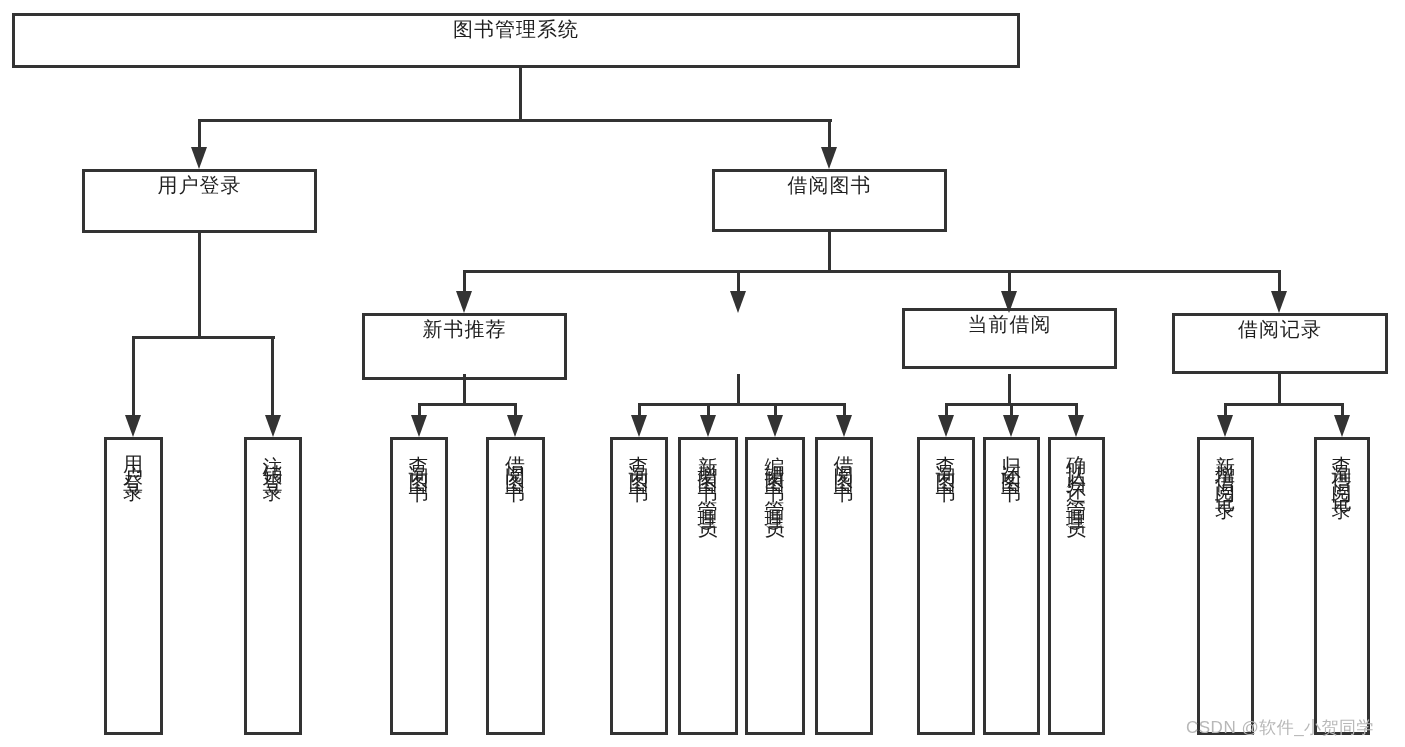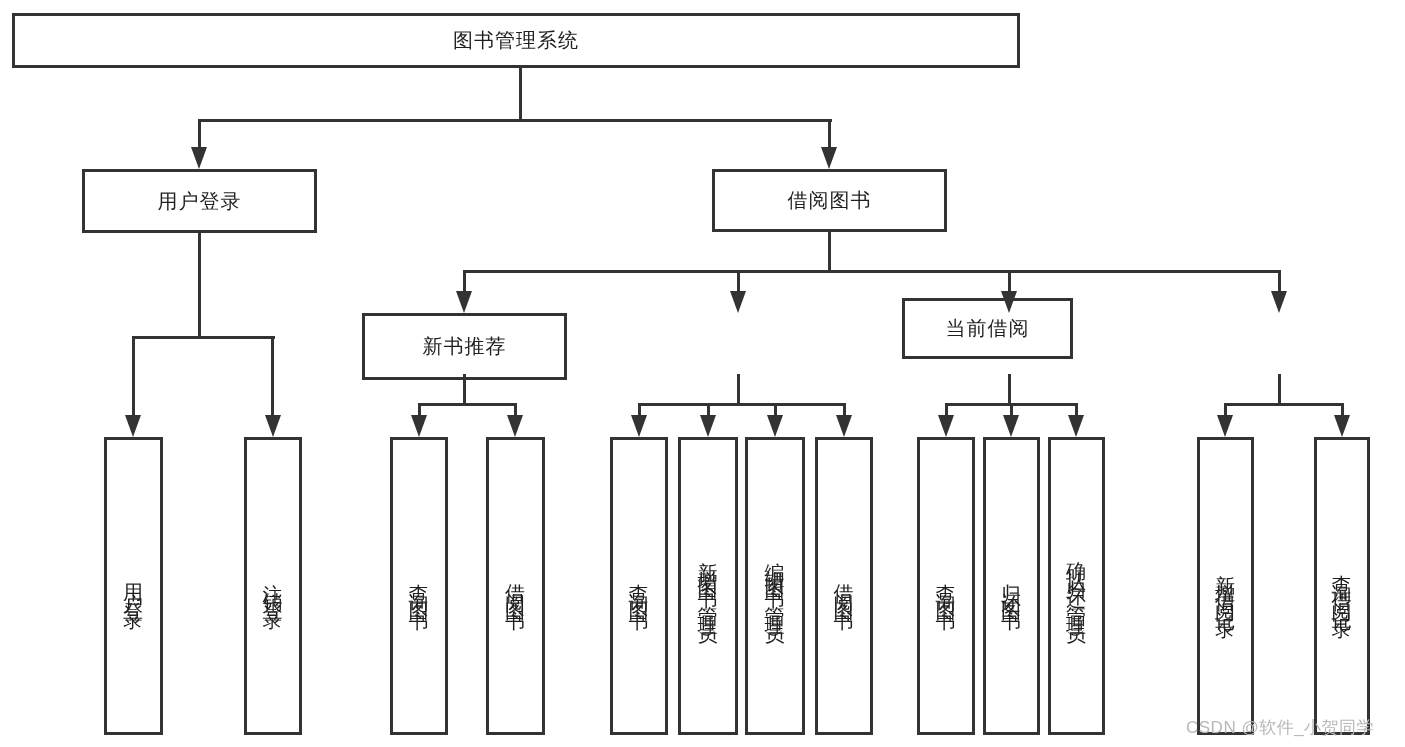--- a/index.html
+++ b/index.html
@@ -15,21 +15,20 @@
     background:var(--bg);
     font-family:"Liberation Sans","DejaVu Sans",sans-serif;
     overflow:hidden;
   }
   .box{
     position:absolute;
     box-sizing:border-box;
     border:3px solid var(--line);
     background:#ffffff;
     display:flex;
-    align-items:center;
     justify-content:center;
     color:var(--text);
     font-size:20px;
     letter-spacing:1px;
   }
   .vert span{
     writing-mode:vertical-rl;
     text-orientation:mixed;
     letter-spacing:9px;
     line-height:1;
@@ -64,22 +63,25 @@
   <div class="box" style="left:82px;top:169px;width:235px;height:64px">
     <span>用户登录</span>
   </div>
   <div class="box" style="left:712px;top:169px;width:235px;height:63px">
     <span>借阅图书</span>
   </div>
 
   <div class="box" style="left:362px;top:313px;width:205px;height:67px">
     <span>新书推荐</span>
   </div>
-  <div class="box" style="left:902px;top:298px;width:171px;height:61px">
+  <div class="box" style="left:902px;top:308px;width:215px;height:61px">
     <span>当前借阅</span>
+  </div>
+  <div class="box" style="left:1172px;top:313px;width:216px;height:61px">
+    <span>借阅记录</span>
   </div>
 
   <div class="box vert" style="left:104px;top:437px;width:59px;height:298px">
     <span>用户登录</span>
   </div>
   <div class="box vert" style="left:244px;top:437px;width:58px;height:298px">
     <span>注销登录</span>
   </div>
 
   <div class="box vert" style="left:390px;top:437px;width:58px;height:298px">

